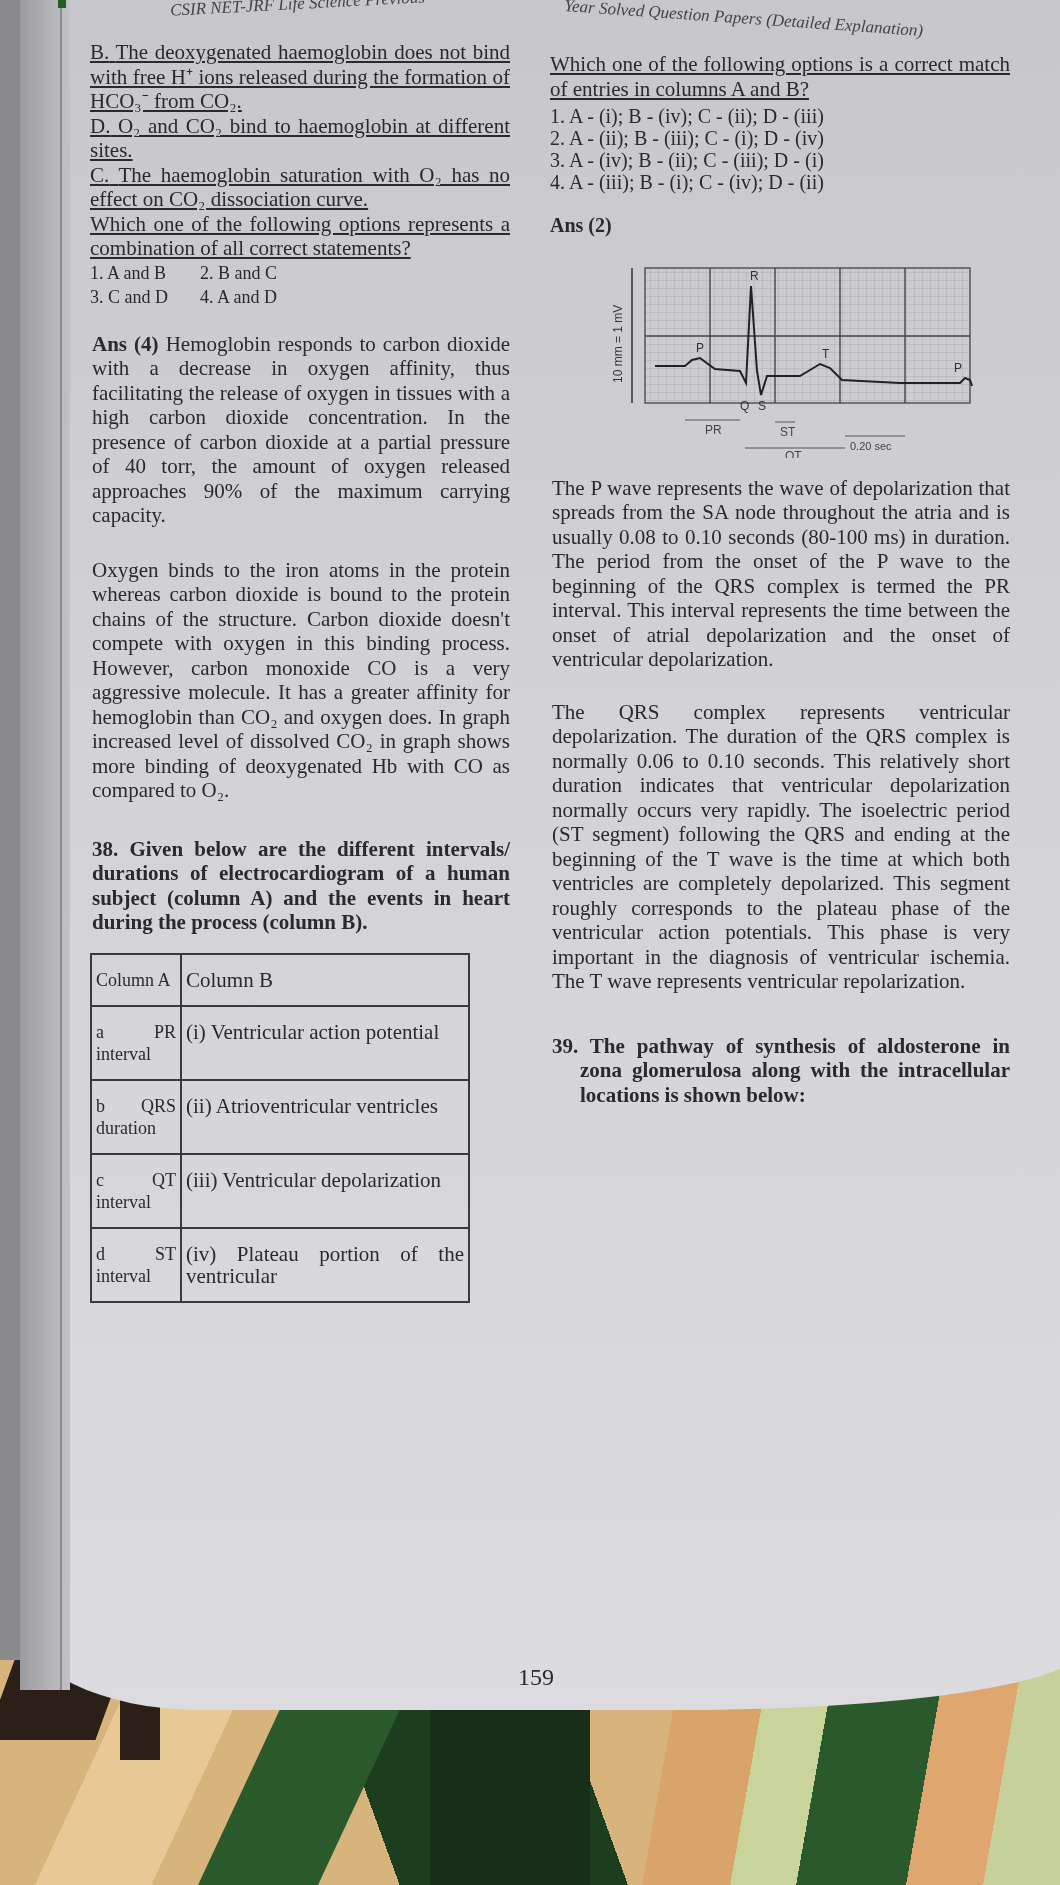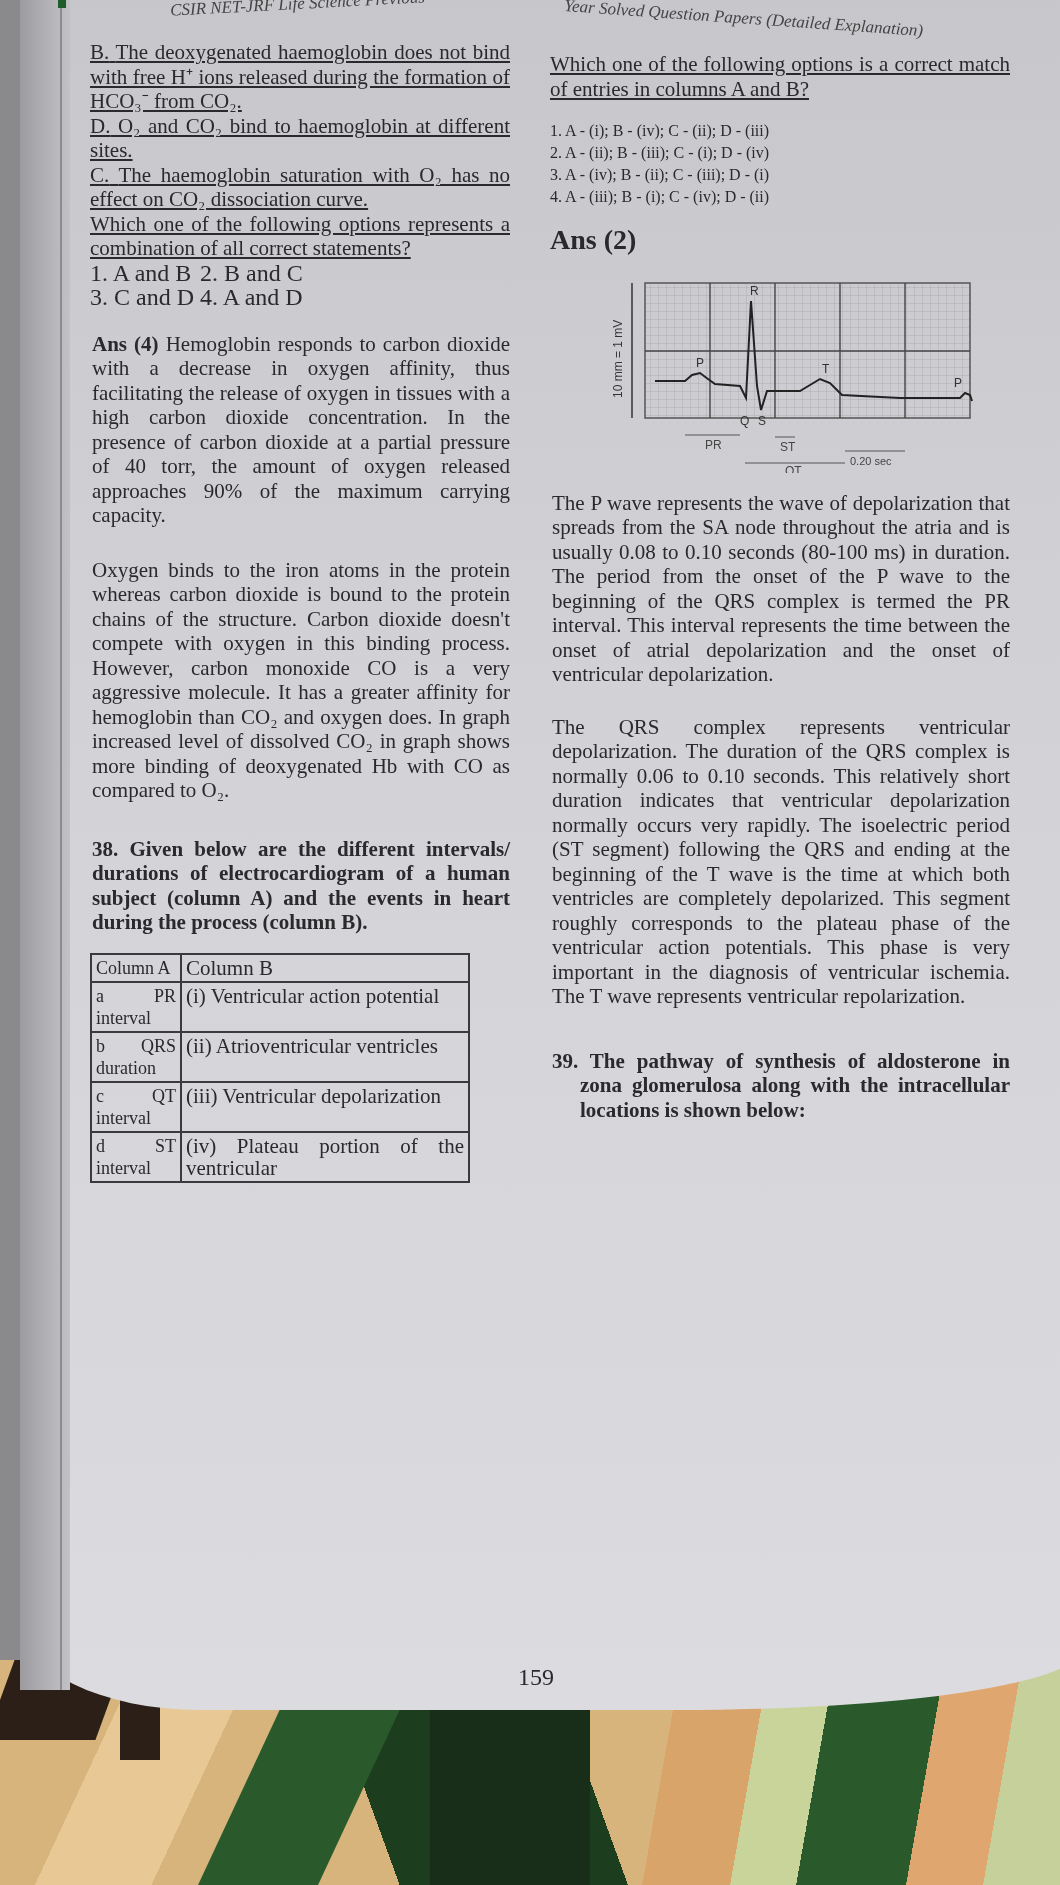--- a/index.html
+++ b/index.html
@@ -38,34 +38,34 @@
       position: absolute; font-style: italic; font-size: 17px; color: #444;
     }
     .rh-left { left: 150px; top: 4px; transform: rotate(-3deg); }
     .rh-right { left: 545px; top: 6px; transform: rotate(4deg); transform-origin: left top; }
 
     .col { position: absolute; font-size: 21px; line-height: 24.5px; text-align: justify; }
     .col-left { left: 70px; width: 420px; }
     .col-right { left: 530px; width: 460px; }
 
     .stmt { margin: 0; text-decoration: underline; }
-    .q-options { display: grid; grid-template-columns: 110px 200px; font-size: 24px; }
+    .q-options { display: grid; grid-template-columns: 110px 200px; font-size: 18px; }
     .p { margin: 0 0 18px 2px; }
     .bold { font-weight: bold; }
 
     .match-table {
       border-collapse: collapse; width: 380px; font-size: 21px; line-height: 22px;
       margin-top: 8px;
     }
-    .match-table td { border: 2px solid #3a3a3c; padding: 2px 4px; vertical-align: top; }
+    .match-table td { border: 2px solid #3a3a3c; padding: 14px 4px; vertical-align: top; }
     .match-table td.a { width: 80px; font-size: 18px; }
     .match-table .a-top { display: flex; justify-content: space-between; }
 
-    .opts { font-size: 16px; line-height: 22px; margin-top: 19px; }
-    .ans { font-weight: bold; margin: 20px 0 10px 0; font-size: 28px; }
+    .opts { font-size: 20px; line-height: 22px; margin-top: 4px; }
+    .ans { font-weight: bold; margin: 20px 0 10px 0; font-size: 20px; }
 
     .ecg { position: relative; width: 460px; height: 210px; margin-left: 20px; }
     .ecg svg { position: absolute; left: 0; top: 0; }
 
     .page-number { position: absolute; left: 498px; top: 1650px; font-size: 24px; margin-top: 24px; }
   </style>
 </head>
 <body>
 
 <div class="fabric">

